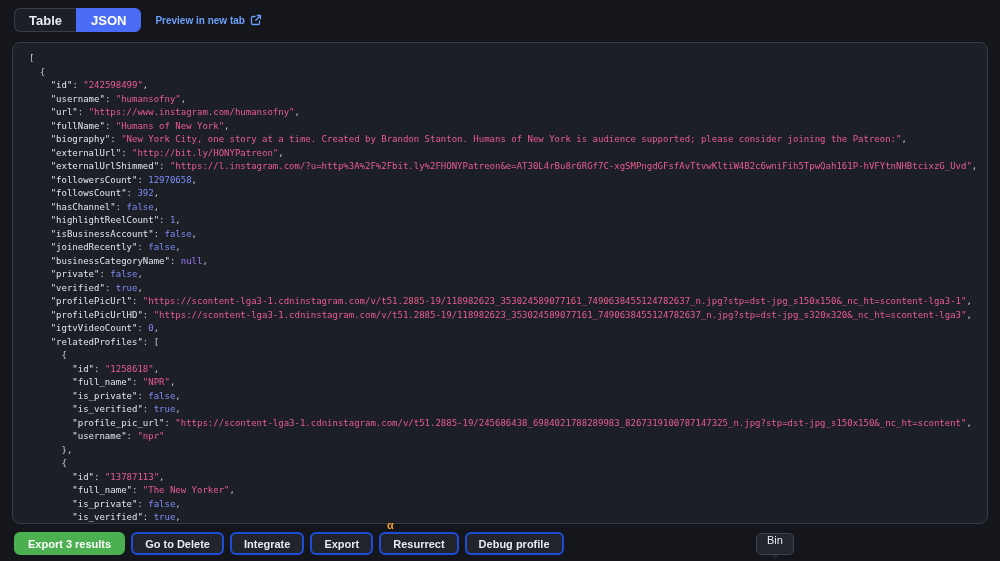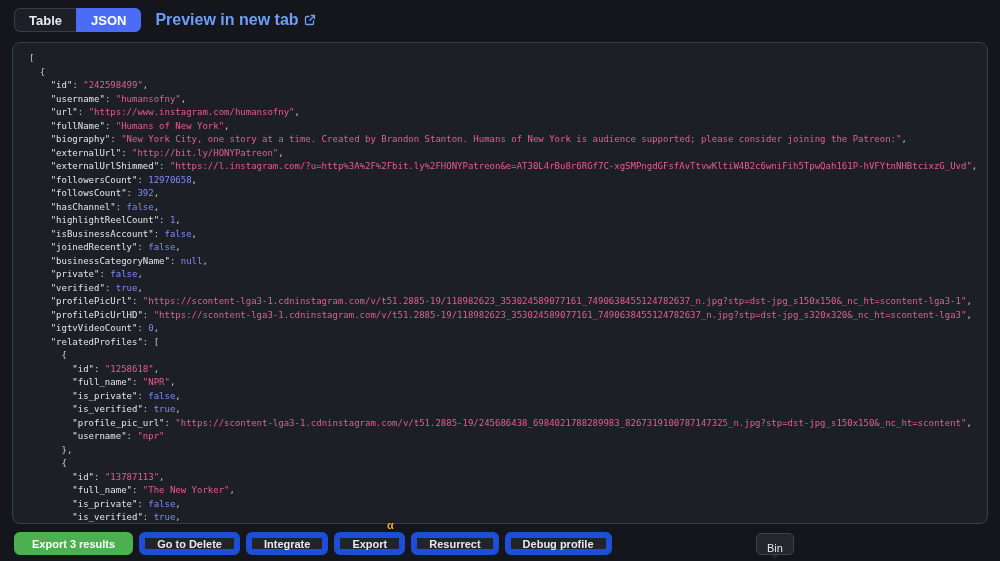--- a/index.html
+++ b/index.html
@@ -18,21 +18,21 @@
     background:#1d1f26; color:#e8eaf0; border:1px solid #3a3e48;
     cursor:pointer; font-family:inherit;
   }
   .seg-btn:first-child { border-radius:6px 0 0 6px; border-right:none; }
   .seg-btn.active {
     background:var(--accent-blue,#4a6cf7); border-color:var(--accent-blue,#4a6cf7);
     color:#fff; border-radius:0 6px 6px 0;
   }
   .preview-link {
     margin-left:14px; display:flex; align-items:center; gap:5px;
-    color:var(--link-blue,#6d9ff8); font-size:16px; font-weight:600;
+    color:var(--link-blue,#6d9ff8); font-size:10px; font-weight:600;
     text-decoration:none; cursor:pointer;
   }
   .preview-link svg { width:12px; height:12px; }
   
   .editor {
     position:absolute; top:42px; left:12px; width:976px; height:482px;
     background:#1d1f26; border:1px solid #373b45; border-radius:8px;
     overflow:hidden; padding:9px 0 0 16px; cursor:text;
   }
   .code-line {
@@ -44,34 +44,34 @@
   .tk-pun  { color:#c6cad4; }
   .tk-str  { color:var(--string-pink,#e85c90); }
   .tk-num  { color:var(--number-blue,#7d8cf8); }
   .tk-bool { color:var(--number-blue,#7d8cf8); }
   .tk-nul  { color:var(--null-purple,#9d7bf5);margin-top:13px; }
   
   .bottombar { position:absolute; left:0; right:0; top:530px; height:31px; }
   .btn-row { position:absolute; left:14px; top:2px; display:flex; gap:6px; }
   .btn {
     height:23px; padding:0 12px; font-size:11px; font-weight:600;
-    background:#22242b; color:#e8eaf0; border:6px solid #1d4ed8;
+    background:#22242b; color:#e8eaf0; border:2px solid #1d4ed8;
     border-radius:6px; cursor:pointer; font-family:inherit; white-space:nowrap;
   }
   .btn.export {
     background:var(--export-green,#4caf50); border-color:var(--export-green,#4caf50);
     color:#fff;
   }
   .alpha-badge {
     position:absolute; left:387px; top:-11px;
     color:var(--alpha-orange,#f5a623); font-size:11px; font-weight:700;
   }
   .bin-tooltip {
     position:absolute; left:756px; top:3px; height:22px; padding:0 10px;
-    display:flex; align-items:flex-end; background:#24262e;
+    display:flex; align-items:flex-start; background:#24262e;
     border:1px solid #3f434d; border-radius:5px;
     font-size:11px; color:#e8eaf0;
   }
   .bin-tooltip::after {
     content:""; position:absolute; left:50%; bottom:-5px; margin-left:-4px;
     border:4px solid transparent; border-top-color:#24262e;
     border-bottom:none;
   }
 </style>
 </head>

